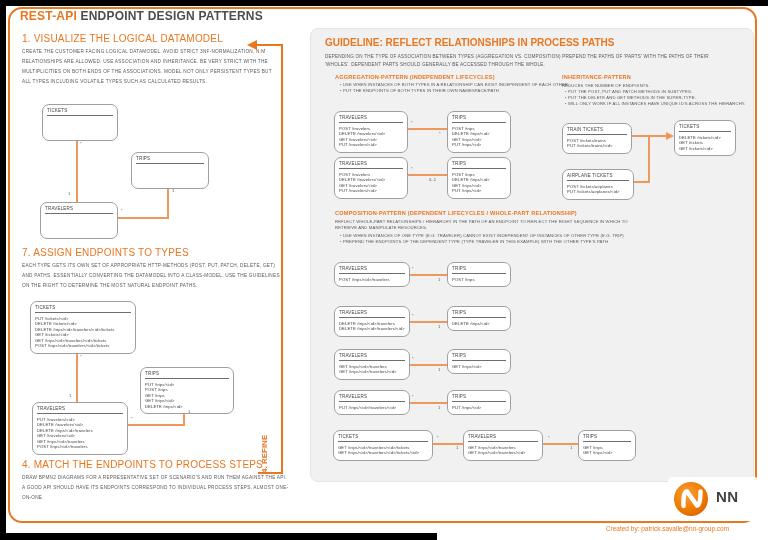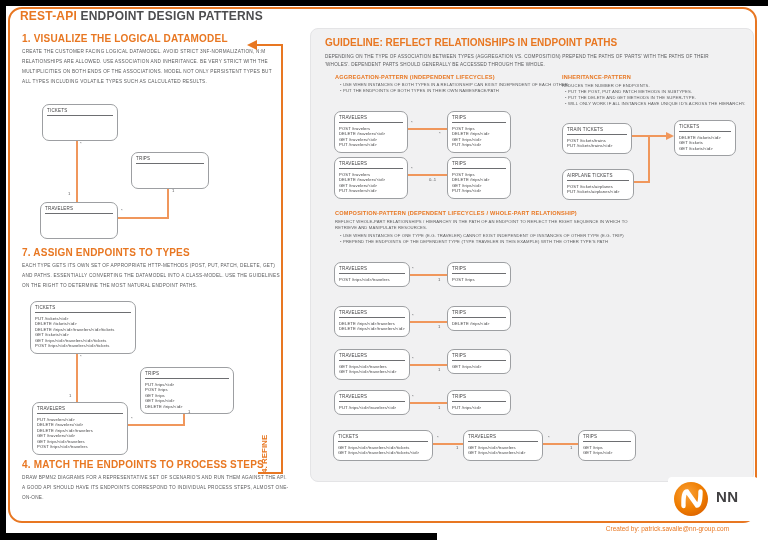--- a/index.html
+++ b/index.html
@@ -3,21 +3,21 @@
 <meta charset="utf-8">
 <style>
   html,body{margin:0;padding:0;}
   body{width:768px;height:540px;position:relative;background:#fff;
        font-family:"Liberation Sans",sans-serif;color:#58595B;overflow:hidden;}
   .bar{position:absolute;background:#000;}
   .sheet{position:absolute;left:8px;top:7px;width:745px;height:512px;
          border:2px solid #E87722;border-radius:14px;background:#fff;}
   .brand{color:#E87722;font-weight:bold;}
   .titlebar{position:absolute;left:20px;top:9px;font-size:12px;font-weight:bold;color:#4D4D4F;letter-spacing:.2px;}
-  .sec-h{position:absolute;color:#E87722;font-size:10px;font-weight:bold;letter-spacing:.2px;white-space:nowrap;}
+  .sec-h{position:absolute;color:#E87722;font-size:10px;font-weight:normal;letter-spacing:.2px;white-space:nowrap;}
   .body-txt{position:absolute;font-size:4.7px;line-height:10px;letter-spacing:.25px;color:#58595B;}
   .panel{position:absolute;left:310px;top:28px;width:442px;height:452px;background:#F1F1F2;
          border:1px solid #E4E4E6;border-radius:8px;}
   .g-h{position:absolute;color:#E87722;font-size:10px;font-weight:bold;white-space:nowrap;}
   .g-body{position:absolute;font-size:4.6px;line-height:8px;letter-spacing:.2px;color:#58595B;}
   .sub-h{position:absolute;color:#E87722;font-size:5.6px;font-weight:bold;letter-spacing:.2px;white-space:nowrap;}
   .sub-intro{position:absolute;font-size:4.2px;line-height:6px;color:#58595B;letter-spacing:.15px;}
   .bullets{position:absolute;font-size:4.2px;line-height:6.4px;color:#58595B;letter-spacing:.15px;}
   .bullets > div::before{content:"•  ";}
   .uml{position:absolute;background:#fff;border:1px solid #9D9FA2;border-radius:7px;
@@ -131,21 +131,21 @@
 <div class="sec-h" style="left:22px;top:459px;">4. MATCH THE ENDPOINTS TO PROCESS STEPS</div>
 <div class="body-txt" style="left:22px;top:473px;width:268px;">DRAW BPMN2 DIAGRAMS FOR A REPRESENTATIVE SET OF SCENARIO'S AND RUN THEM AGAINST THE API. A GOOD API SHOULD HAVE ITS ENDPOINTS CORRESPOND TO INDIVIDUAL PROCESS STEPS, ALMOST ONE-ON-ONE.</div>
 
 <div class="wire2" style="left:281px;top:44px;width:2px;height:430px;"></div>
 <div class="wire2" style="left:257px;top:44px;width:26px;height:2px;"></div>
 <div class="wire2" style="left:258px;top:472px;width:25px;height:2px;"></div>
 <div class="arrow-l" style="left:247px;top:40px;"></div>
 <div class="refine-label">4. REFINE</div>
 
 <div class="panel"></div>
-<div class="g-h" style="left:325px;top:37px;">GUIDELINE: REFLECT RELATIONSHIPS IN ENDPOINT PATHS</div>
+<div class="g-h" style="left:325px;top:37px;">GUIDELINE: REFLECT RELATIONSHIPS IN PROCESS PATHS</div>
 <div class="g-body" style="left:325px;top:53px;width:400px;">DEPENDING ON THE TYPE OF ASSOCIATION BETWEEN TYPES (AGGREGATION VS. COMPOSITION) PREPEND THE PATHS OF 'PARTS' WITH THE PATHS OF THEIR 'WHOLES'. DEPENDENT PARTS SHOULD GENERALLY BE ACCESSED THROUGH THE WHOLE.</div>
 
 <div class="sub-h" style="left:335px;top:74px;">AGGREGATION-PATTERN (INDEPENDENT LIFECYCLES)</div>
 <div class="bullets" style="left:340px;top:82px;width:290px;">
     <div>USE WHEN INSTANCES OF BOTH TYPES IN A RELATIONSHIP CAN EXIST INDEPENDENT OF EACH OTHER</div>
     <div>PUT THE ENDPOINTS OF BOTH TYPES IN THEIR OWN NAMESPACE/PATH</div>
   </div>
 
 <div class="wire" style="left:405px;top:128px;width:45px;height:1.5px;"></div>
 <div class="uml" style="left:334px;top:111px;width:74px;">

